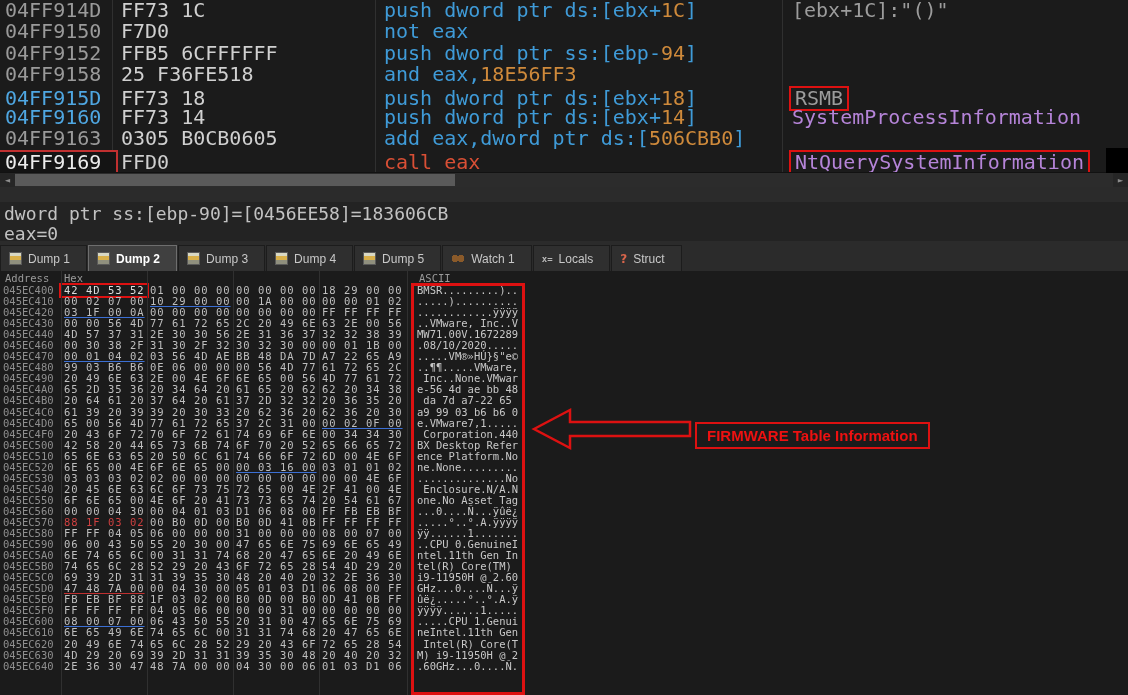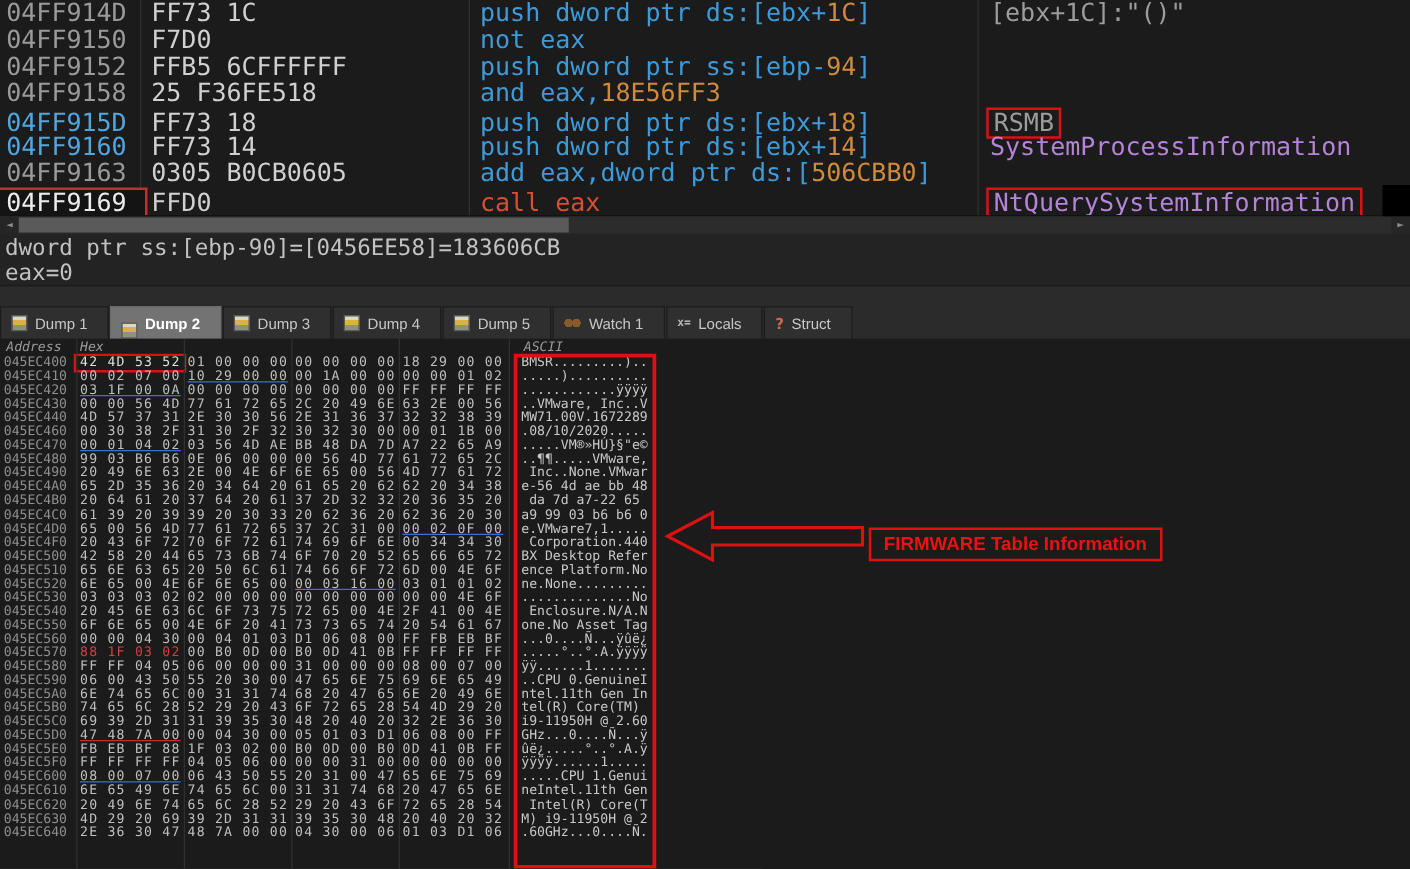--- a/index.html
+++ b/index.html
@@ -21,41 +21,41 @@
   .c-box{border:2px solid #dd1111;padding:0 4px;margin-left:2px;}
   
   .hscroll{position:absolute;left:0;top:172px;width:1128px;height:15px;background:#2c2c2c;
            border-top:1px solid #121212;box-sizing:border-box;}
   .sb-left,.sb-right{position:absolute;top:0;width:15px;height:14px;background:#262626;color:#8d8d8d;
            font-size:9px;line-height:14px;text-align:center;}
   .sb-left{left:0;} .sb-right{right:0;}
   .sb-thumb{position:absolute;left:15px;top:1px;width:440px;height:12px;background:#5a5a5a;}
   .blackbox{position:absolute;left:1106px;top:148px;width:22px;height:25px;background:#000;}
   
-  .info{position:absolute;left:0;top:187px;width:1128px;height:42px;background:#232323;
+  .info{position:absolute;left:0;top:202px;width:1128px;height:42px;background:#232323;
         font-size:18px;line-height:20px;color:#c2c2c2;padding:2px 0 0 4px;box-sizing:border-box;
         border-bottom:1px solid #1a1a1a;}
   
   .tabbar{position:absolute;left:0;top:241px;width:1128px;height:30px;background:#2b2b2b;
           display:flex;align-items:flex-end;font-family:"Liberation Sans",sans-serif;}
   .tab{height:25px;line-height:24px;padding:0 16px 0 8px;margin-right:1px;background:#2f2f2f;
        border:1px solid #1c1c1c;border-bottom:none;color:#c8c8c8;font-size:12px;white-space:nowrap;
        display:flex;align-items:center;}
-  .tab.active{background:#737373;border-color:#6e6e6e;color:#ffffff;font-weight:bold;align-items:flex-end;}
+  .tab.active{background:#404040;border-color:#6e6e6e;color:#ffffff;font-weight:bold;}
   .ticon{display:inline-block;margin-right:6px;}
   .ti-dump{width:11px;height:11px;background:linear-gradient(180deg,#d8d8c4 0 3px,#d9b04a 3px 7px,#90907e 7px 11px);border:1px solid #5a5a5a;}
   .ti-watch{width:14px;height:9px;background:
       radial-gradient(circle 3.5px at 4px 4.5px,#8a5a2a 99%,rgba(0,0,0,0) 100%),
       radial-gradient(circle 3.5px at 10px 4.5px,#8a5a2a 99%,rgba(0,0,0,0) 100%);}
   .ti-locals{font:bold 9px "DejaVu Sans Mono",monospace;color:#b8b8b8;}
   .ti-struct{font:bold 12px "DejaVu Sans",sans-serif;color:#d9654b;}
   
   .dump{position:absolute;left:0;top:271px;width:1128px;height:424px;background:#1b1b1b;}
   .dump-head{position:relative;height:14px;font-size:10.5px;line-height:13px;color:#9a9a9a;}
-  .dh{position:absolute;top:1px;font-style:italic;} .dh-addr{left:5px;} .dh-hex{left:64px;} .dh-ascii{left:419px;}
+  .dh{position:absolute;top:1px;} .dh-addr{left:5px;} .dh-hex{left:64px;} .dh-ascii{left:419px;}
   .dump .vsep{height:424px;}
   .hrow{height:11.06px;line-height:11.06px;font-size:10.5px;white-space:pre;}
   .h-addr{display:inline-block;width:61px;padding-left:3px;color:#8f8f8f;box-sizing:border-box;}
   .h-g{display:inline-block;width:86px;padding-left:3px;letter-spacing:1px;color:#bfbfbf;box-sizing:border-box;}
   .h-ascii{display:inline-block;padding-left:12px;color:#c8c8c8;}
   .mk-redbox{box-shadow:0 0 0 2px #dd1111;color:#dedede;}
   .mk-ublue{text-decoration:underline;text-decoration-color:#3b6fd4;color:#bfbfbf;}
   .mk-tred{color:#cf4040;}
   .mk-ured{text-decoration:underline;text-decoration-color:#c03030;}
   

